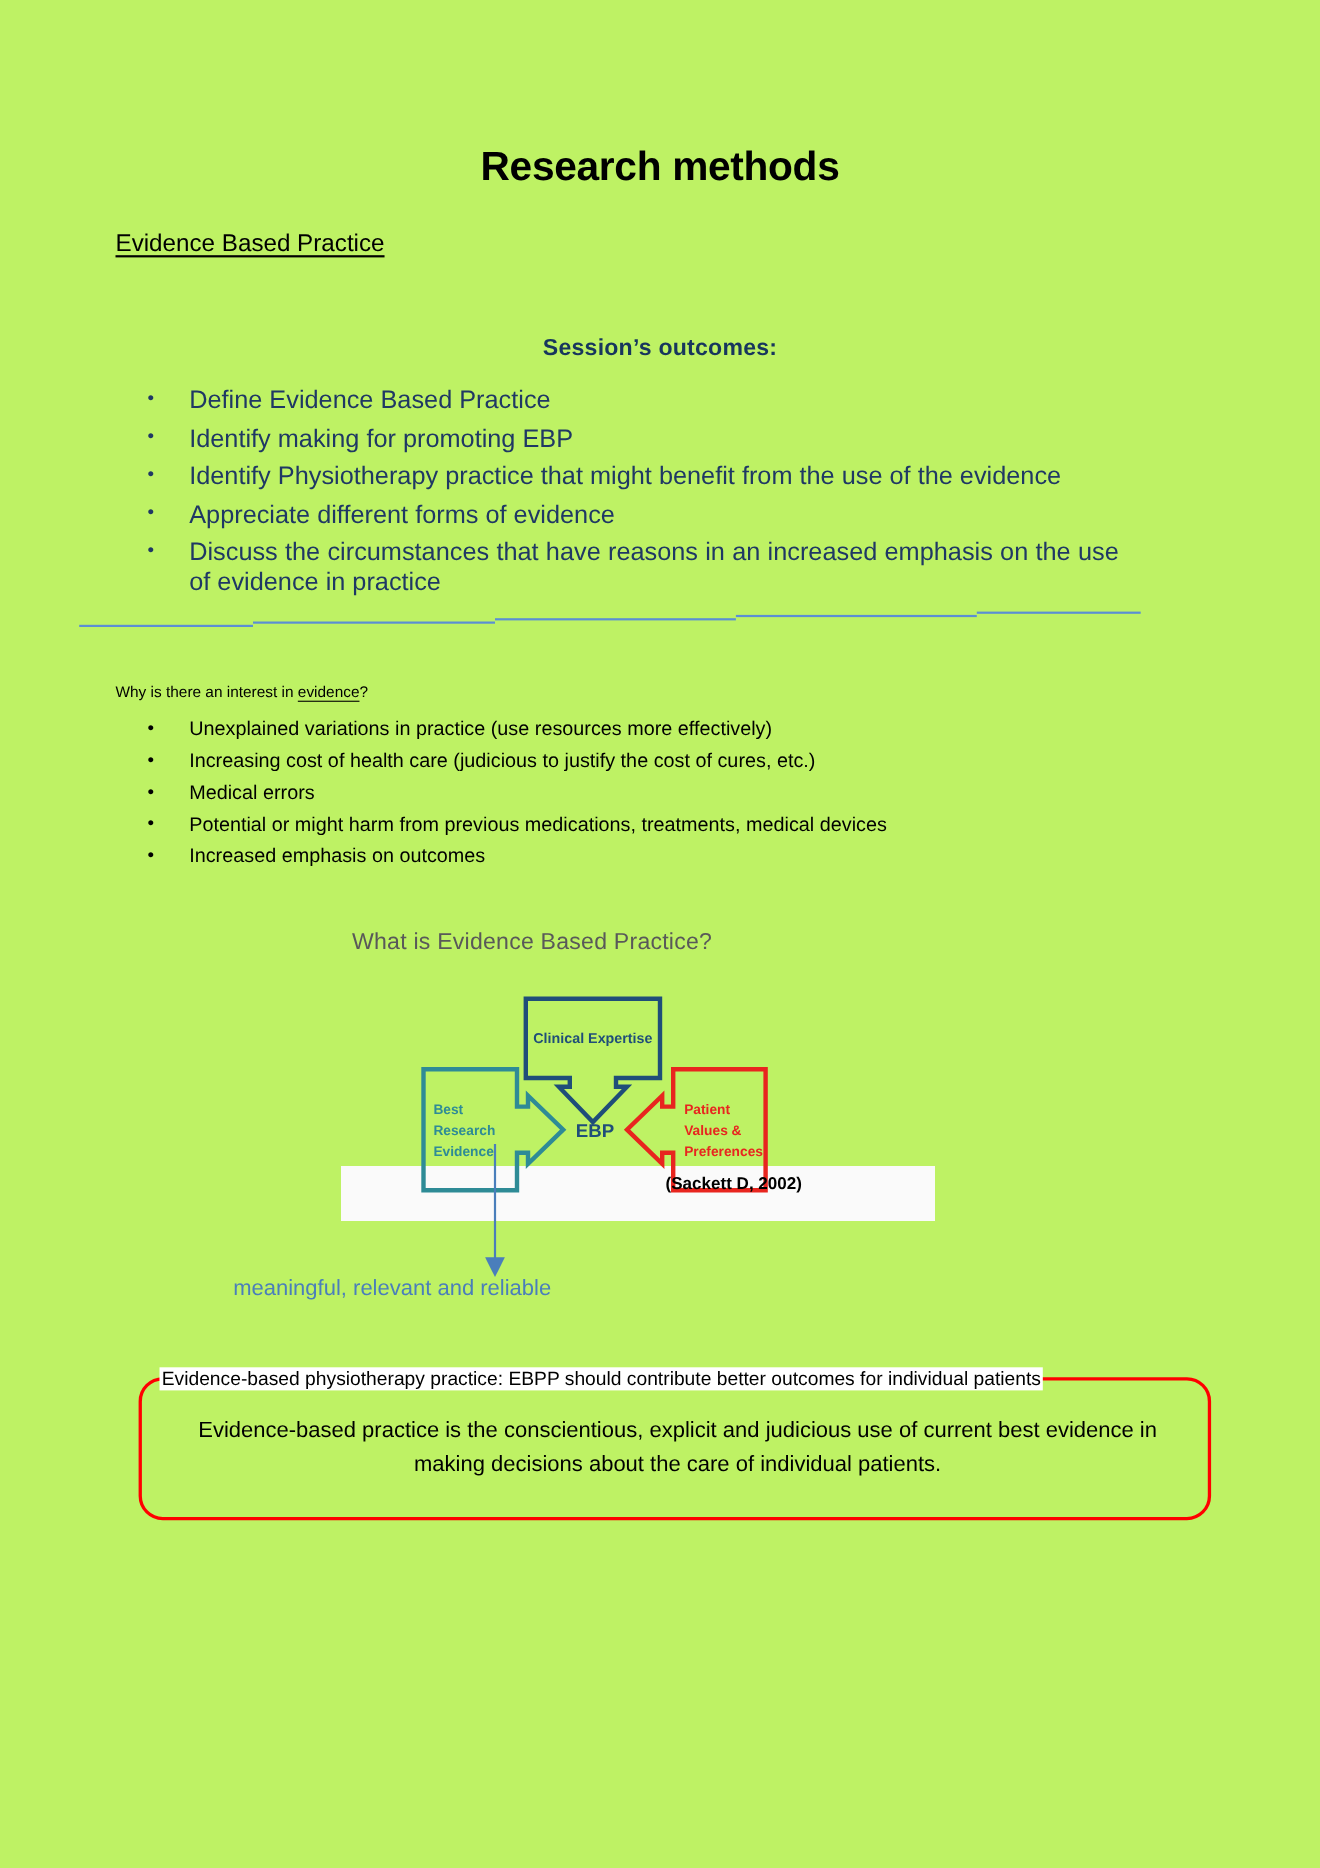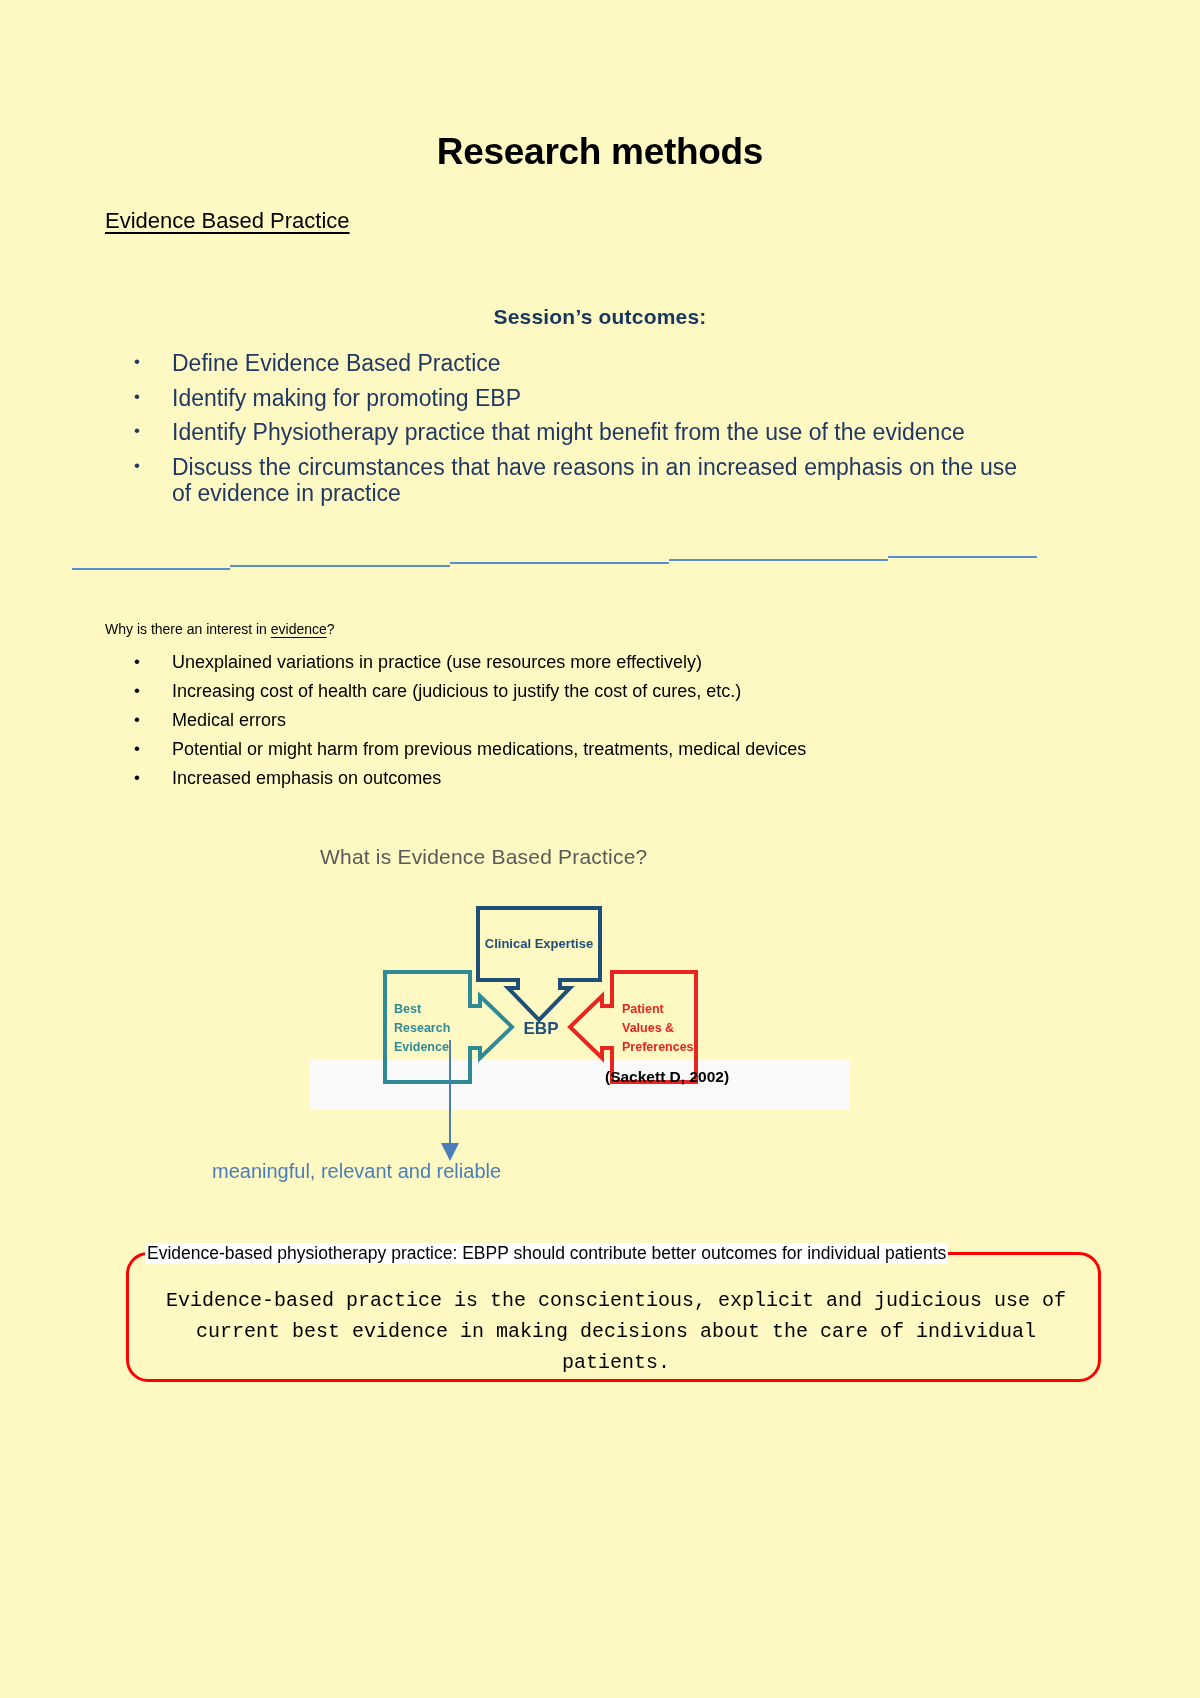--- a/index.html
+++ b/index.html
@@ -9,21 +9,21 @@
   }
   body {
     font-family: "Liberation Sans", sans-serif;
     color: #000000;
   }
   .page {
     position: relative;
     width: 1200px;
     height: 1698px;
     margin: 0 auto;
-    background: #fef9c3;
+    background: #bef264;
     overflow: hidden;
   }
 
   
   .doc-title {
     position: absolute;
     left: 0;
     top: 131px;
     width: 1200px;
     text-align: center;
@@ -222,37 +222,37 @@
   }
   .redbox-body {
     position: absolute;
     left: 22px;
     top: 30px;
     width: 930px;
     text-align: center;
     font-size: 20px;
     line-height: 31px;
     color: #000000;
-    font-family: Liberation Mono, monospace;
   }
 </style>
 </head>
 <body>
 
 <div class="page">
 
   <div class="doc-title">Research methods</div>
   <div class="subtitle">Evidence Based Practice</div>
 
   <div class="session-heading">Session’s outcomes:</div>
 
   <ul class="outcome-list">
     <li>Define Evidence Based Practice</li>
     <li>Identify making for promoting EBP</li>
     <li>Identify Physiotherapy practice that might benefit from the use of the evidence</li>
+    <li>Appreciate different forms of evidence</li>
     <li class="justified">Discuss the circumstances that have reasons in an increased emphasis on the use of evidence in practice</li>
   </ul>
 
   <div class="divider">
     <span class="seg1"></span>
     <span class="seg2"></span>
     <span class="seg3"></span>
     <span class="seg4"></span>
     <span class="seg5"></span>
   </div>

